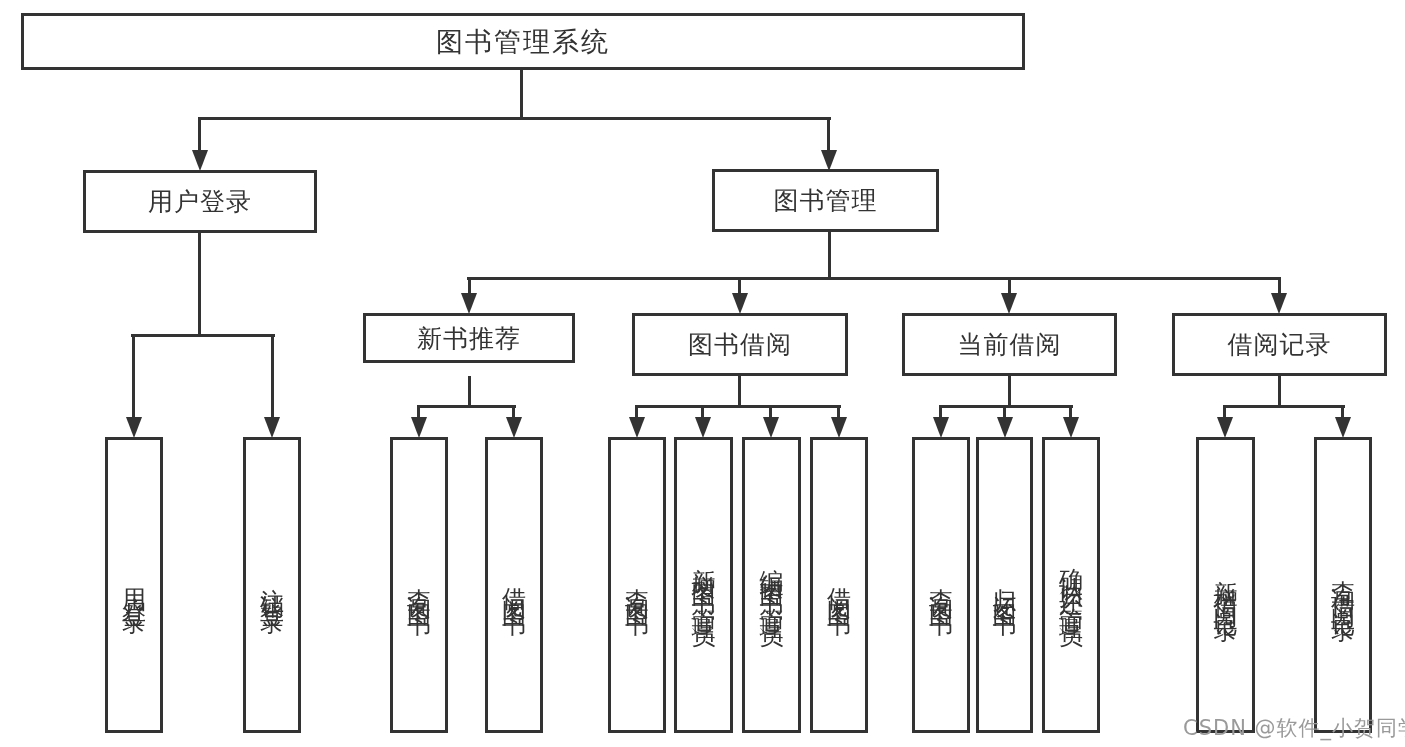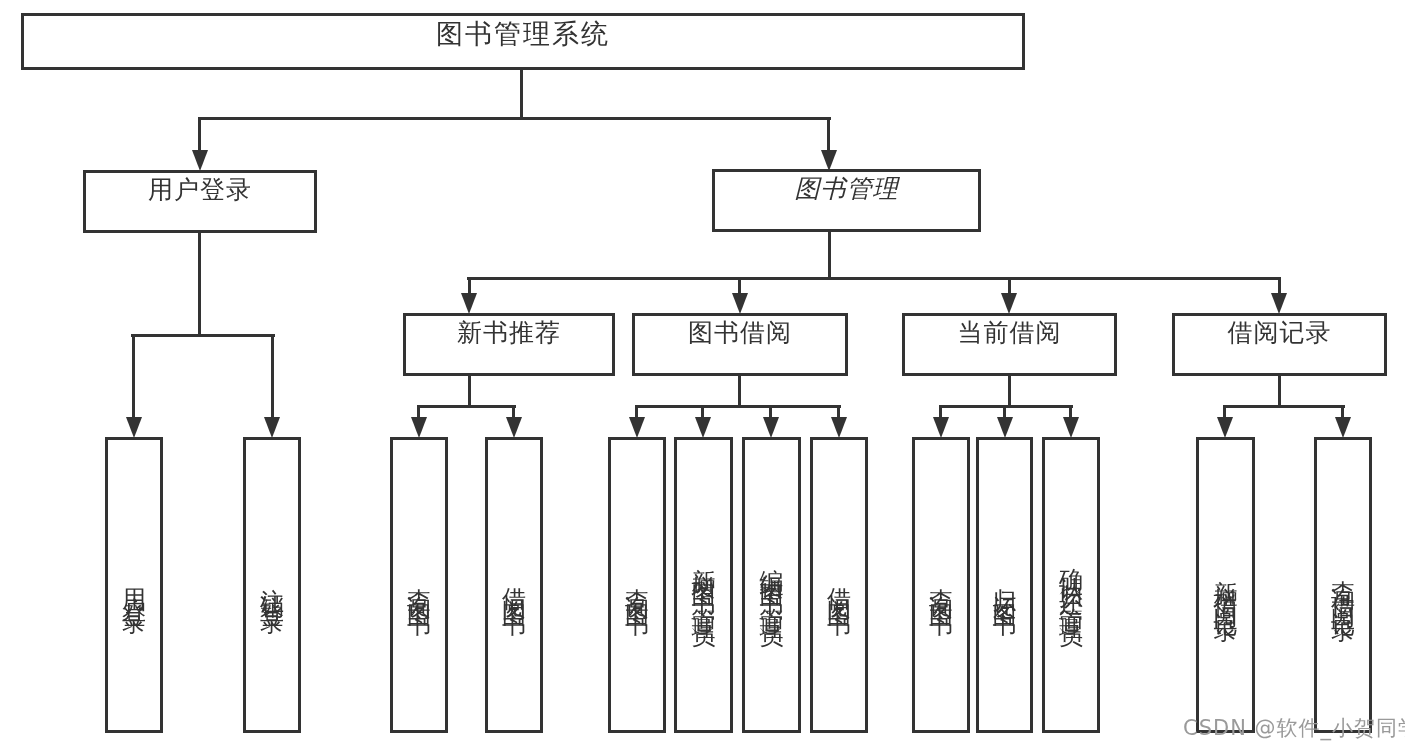--- a/index.html
+++ b/index.html
@@ -17,20 +17,21 @@
     font-family: "DejaVu Sans", "Liberation Sans", sans-serif;
     color: var(--text);
     overflow: hidden;
   }
   .box {
     position: absolute;
     box-sizing: border-box;
     border: 3px solid var(--line);
     background: var(--bg);
     display: flex;
+    align-items: center;
     justify-content: center;
     text-align: center;
   }
   .hlabel { font-size: 25px; letter-spacing: 1px; white-space: nowrap; }
   .rootlabel { font-size: 27px; letter-spacing: 2px; white-space: nowrap; }
   .vtext {
     writing-mode: vertical-rl;
     text-orientation: mixed;
     font-size: 24px;
     letter-spacing: 8px;
@@ -67,21 +68,21 @@
   <div class="line" style="left:520px; top:70px; width:3px; height:48px;"></div>
   <div class="line" style="left:198px; top:117px; width:633px; height:3px;"></div>
   <div class="line" style="left:198px; top:117px; width:3px; height:34px;"></div>
   <div class="arrow" style="left:192px; top:150px;"></div>
   <div class="line" style="left:827px; top:117px; width:3px; height:34px;"></div>
   <div class="arrow" style="left:821px; top:150px;"></div>
 
   <div class="box" style="left:83px; top:170px; width:234px; height:63px;">
     <span class="hlabel">用户登录</span>
   </div>
-  <div class="box" style="left:712px; top:169px; width:269px; height:63px;font-style:italic;">
+  <div class="box" style="left:712px; top:169px; width:227px; height:63px;">
     <span class="hlabel">图书管理</span>
   </div>
 
   <div class="line" style="left:198px; top:233px; width:3px; height:103px;"></div>
   <div class="line" style="left:131px; top:334px; width:144px; height:3px;"></div>
   <div class="line" style="left:132px; top:334px; width:3px; height:85px;"></div>
   <div class="arrow" style="left:126px; top:417px;"></div>
   <div class="line" style="left:271px; top:334px; width:3px; height:85px;"></div>
   <div class="arrow" style="left:264px; top:417px;"></div>
 
@@ -89,21 +90,21 @@
   <div class="line" style="left:467px; top:277px; width:814px; height:3px;"></div>
   <div class="line" style="left:468px; top:277px; width:3px; height:18px;"></div>
   <div class="arrow" style="left:461px; top:293px;"></div>
   <div class="line" style="left:738px; top:277px; width:3px; height:18px;"></div>
   <div class="arrow" style="left:732px; top:293px;"></div>
   <div class="line" style="left:1008px; top:277px; width:3px; height:18px;"></div>
   <div class="arrow" style="left:1001px; top:293px;"></div>
   <div class="line" style="left:1278px; top:277px; width:3px; height:18px;"></div>
   <div class="arrow" style="left:1271px; top:293px;"></div>
 
-  <div class="box" style="left:363px; top:313px; width:212px; height:63px;margin-left:40px;">
+  <div class="box" style="left:363px; top:313px; width:212px; height:50px;">
     <span class="hlabel">新书推荐</span>
   </div>
   <div class="box" style="left:902px; top:313px; width:215px; height:63px;">
     <span class="hlabel">当前借阅</span>
   </div>
   <div class="box" style="left:632px; top:313px; width:216px; height:63px;">
     <span class="hlabel">图书借阅</span>
   </div>
   <div class="box" style="left:1172px; top:313px; width:215px; height:63px;">
     <span class="hlabel">借阅记录</span>

